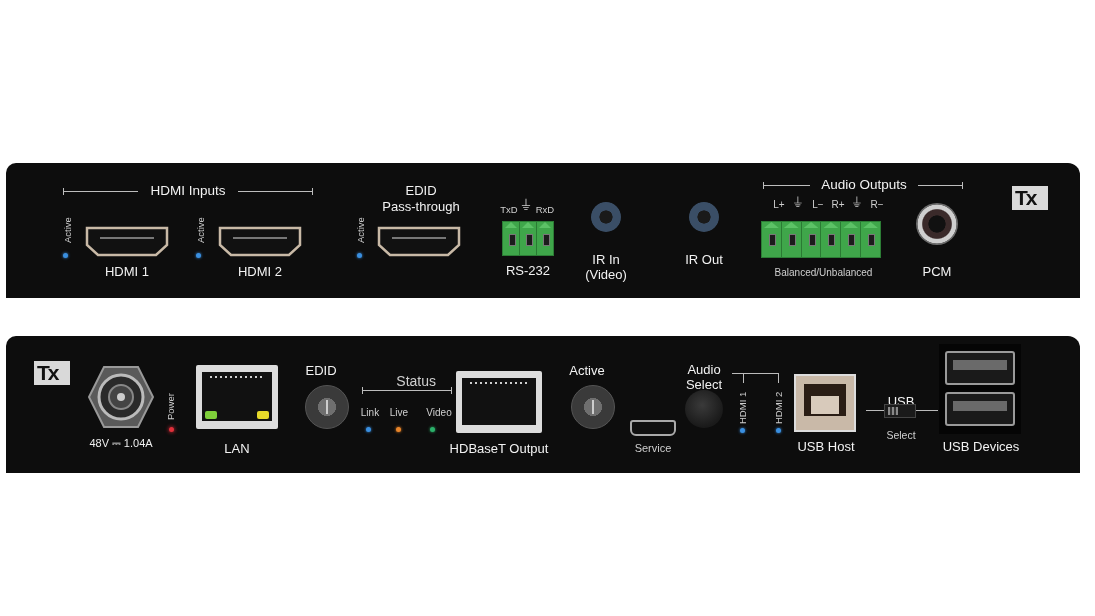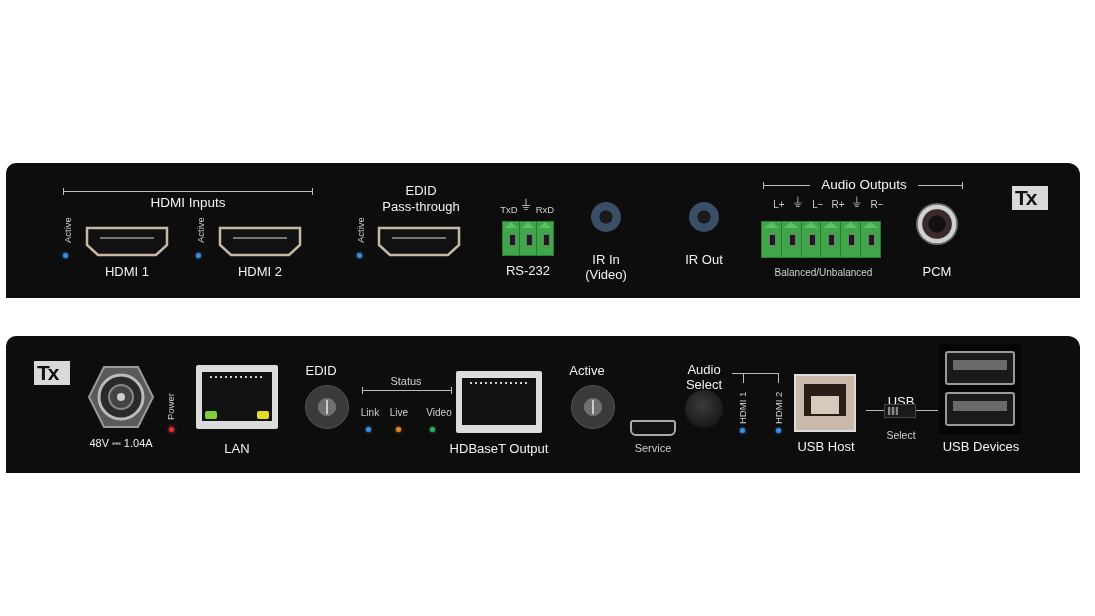--- a/index.html
+++ b/index.html
@@ -30,21 +30,21 @@
   .dial { position: absolute; border-radius: 50%; background: radial-gradient(circle at 50% 50%, #6f6f6f 0 30%, #3a3a3a 31% 100%); border: 1px solid #555; }
   .dial span { position: absolute; left: 50%; top: 50%; width: 2px; height: 14px; margin-left: -1px; margin-top: -7px; background: #ccc; }
   .usb-a { position: absolute; width: 70px; height: 34px; border: 2px solid #9a9a9a; border-radius: 3px; background: #1a1a1a; }
   .usb-a::before { content: ""; position: absolute; left: 6px; right: 6px; top: 7px; height: 10px; background: #6a6a6a; }
 </style>
 </head>
 <body>
 
 <div class="panel" id="front">
   <div class="hline" style="left:57px;top:28px;width:250px;"></div>
-  <div class="lbl" style="left:132px;top:20px;width:100px;background:#0d0d0d;font-size:13.5px;margin-top:12px;">HDMI Inputs</div>
+  <div class="lbl" style="left:132px;top:20px;width:100px;background:#0d0d0d;font-size:13.5px;">HDMI Inputs</div>
 
   <div class="vtxt" style="left:56px;top:80px;">Active</div>
   <div class="led" style="left:57px;top:90px;background:#3a8fe0;box-shadow:0 0 3px #3a8fe0;"></div>
   <svg class="hdmi" style="left:78px;top:62px;" viewBox="0 0 86 32">
     <path d="M3 3 H83 V20 L72 30 H14 L3 20 Z" fill="#111" stroke="#c8b9a6" stroke-width="2.5"></path>
     <rect x="16" y="12" width="54" height="2" fill="#777"></rect>
   </svg>
   <div class="lbl" style="left:81px;top:101px;width:80px;">HDMI 1</div>
 
   <div class="vtxt" style="left:189px;top:80px;">Active</div>
@@ -125,21 +125,21 @@
     <div class="abs" style="right:9px;bottom:10px;width:12px;height:8px;background:#e6d92a;border-radius:2px;"></div>
   </div>
   <div class="lbl" style="left:196px;top:105px;width:70px;">LAN</div>
 
   <div class="lbl" style="left:285px;top:27px;width:60px;">EDID</div>
   <div class="dial" style="left:299px;top:49px;width:44px;height:44px;">
       <span></span>
     </div>
 
   <div class="hline" style="left:356px;top:54px;width:90px;"></div>
-  <div class="lbl-sm" style="left:370px;top:39px;width:60px;font-size:11px;">Status</div>
+  <div class="lbl-sm" style="left:370px;top:39px;width:60px;font-size:14px;text-align:right;">Status</div>
   <div class="lbl-sm" style="left:348px;top:71px;width:32px;">Link</div>
   <div class="led" style="left:360px;top:91px;background:#3a8fe0;box-shadow:0 0 3px #3a8fe0;"></div>
   <div class="lbl-sm" style="left:377px;top:71px;width:32px;">Live</div>
   <div class="led" style="left:390px;top:91px;background:#e8852a;box-shadow:0 0 3px #e8852a;"></div>
   <div class="lbl-sm" style="left:416px;top:71px;width:34px;">Video</div>
   <div class="led" style="left:424px;top:91px;background:#2bb06a;box-shadow:0 0 3px #2bb06a;"></div>
 
   <div class="rj45" style="left:450px;top:35px;width:86px;height:62px;">
     <div class="hole"></div>
       <div class="contacts"></div>

